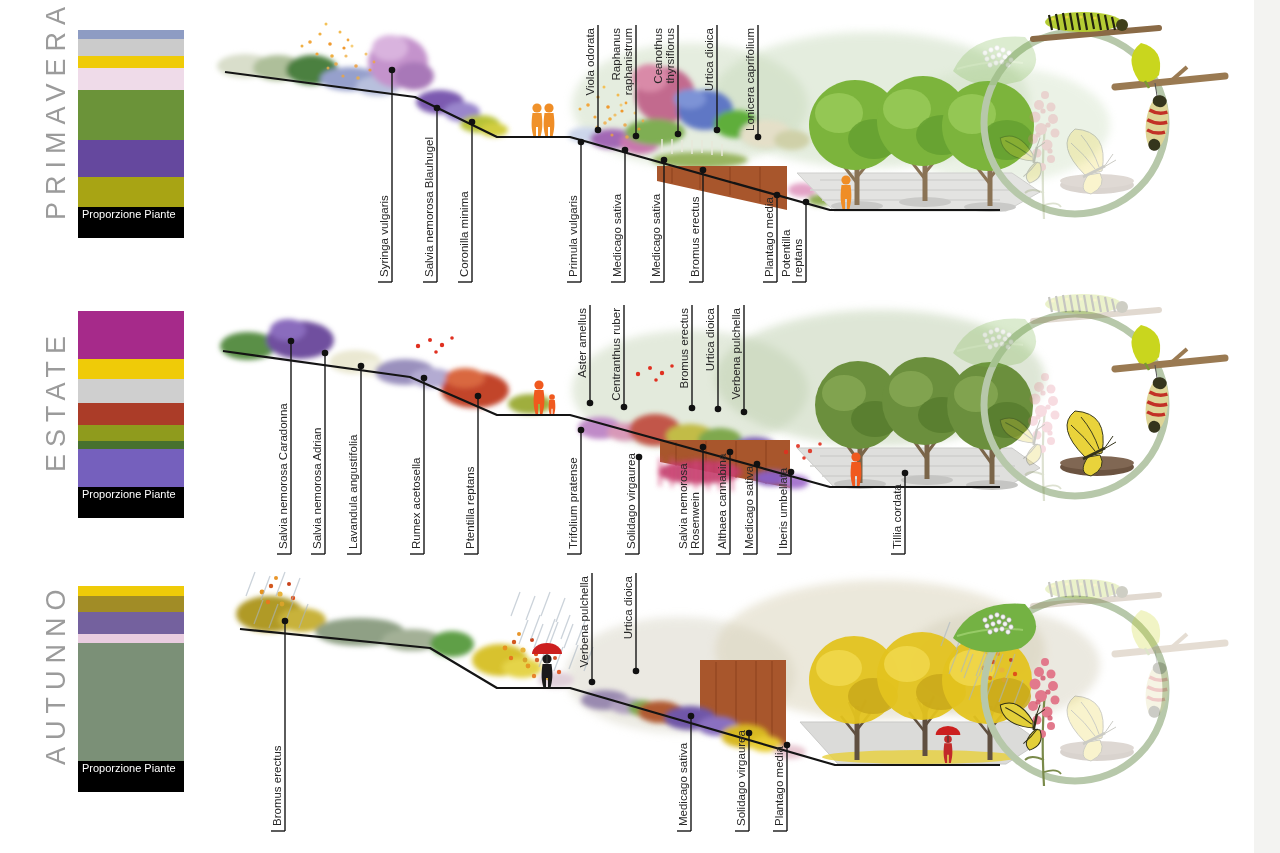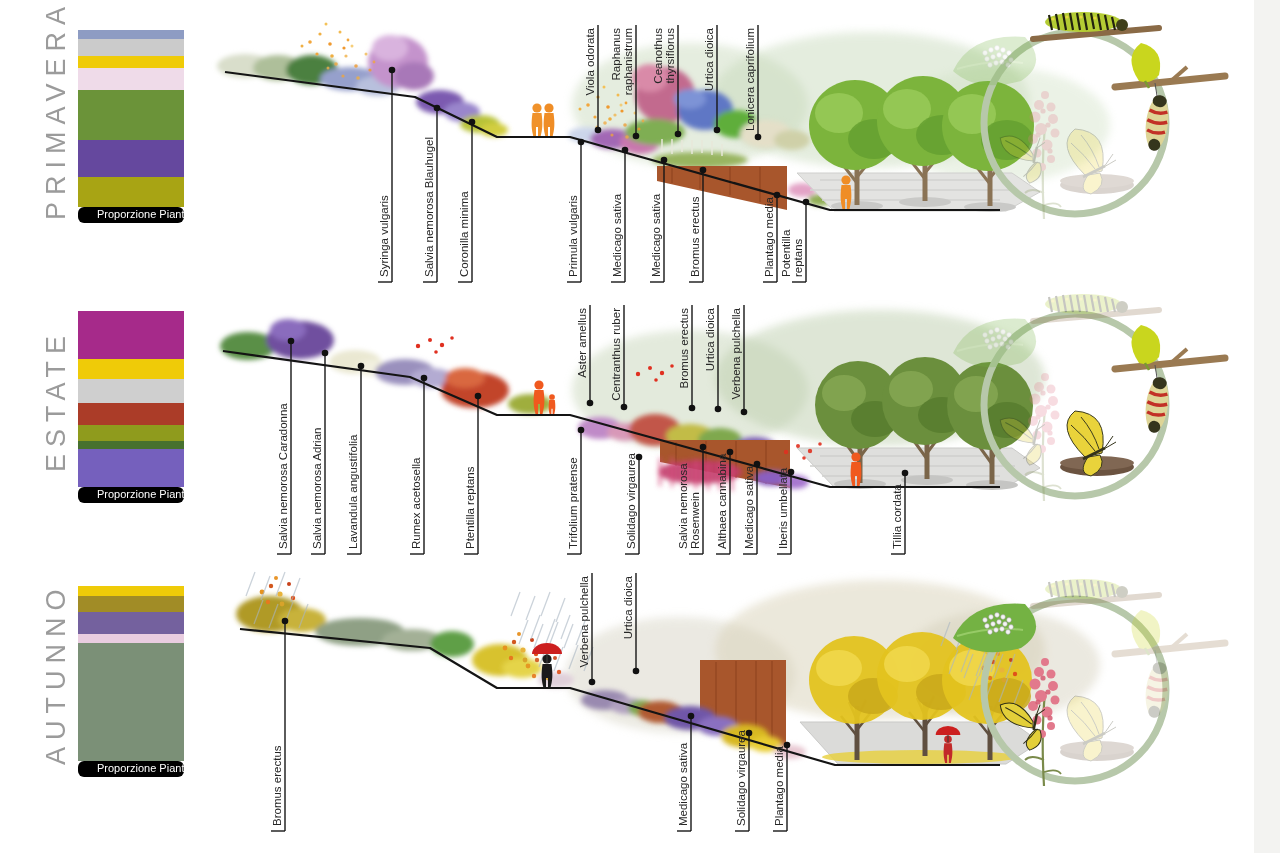--- a/index.html
+++ b/index.html
@@ -5,22 +5,22 @@
   html,body{margin:0;padding:0;background:#fff;}
   .page{position:relative;width:1280px;height:853px;background:#ffffff;overflow:hidden;
         font-family:"Liberation Sans",sans-serif;}
   .right-strip{position:absolute;top:0;right:0;width:26px;height:853px;background:#f3f3f1;}
   .season-label{position:absolute;left:38px;width:36px;color:#9b9b9b;font-size:27px;
         letter-spacing:7px;writing-mode:vertical-rl;transform:rotate(180deg);
         display:flex;align-items:center;justify-content:center;}
   .chart{position:absolute;left:78px;width:106px;}
   .chart-segs{display:flex;flex-direction:column;}
   .chart-seg{width:100%;}
-  .chart-caption{background:#000;color:#fff;font-size:11px;height:16px;line-height:15px;
-        padding-left:19px;white-space:nowrap;border-radius:6px;}
+  .chart-caption{background:#000;color:#fff;font-size:11px;height:31px;line-height:15px;
+        padding-left:4px;white-space:nowrap;}
   svg.illustration{position:absolute;left:0;top:0;}
   .plant-label{font-size:11.5px;fill:#262626;font-family:"Liberation Sans",sans-serif;}
   .leader{stroke:#161616;stroke-width:1.4;}
 </style>
 </head>
 <body>
 
 <div class="page">
   <div class="right-strip"></div>
 

